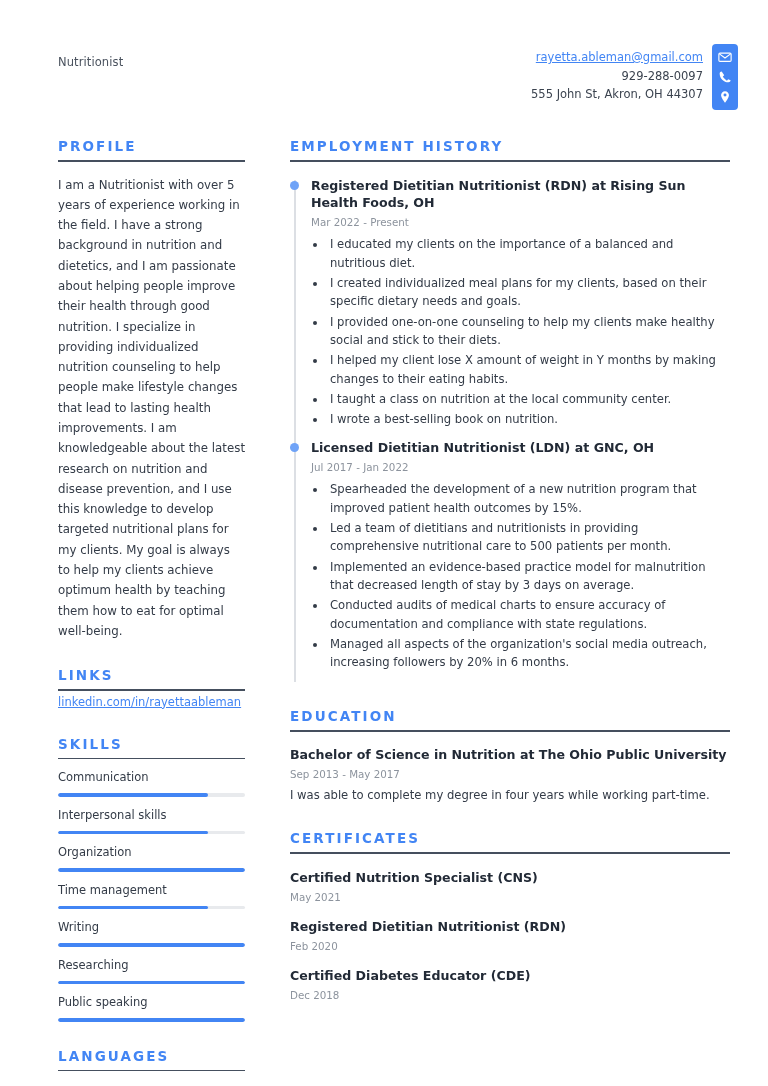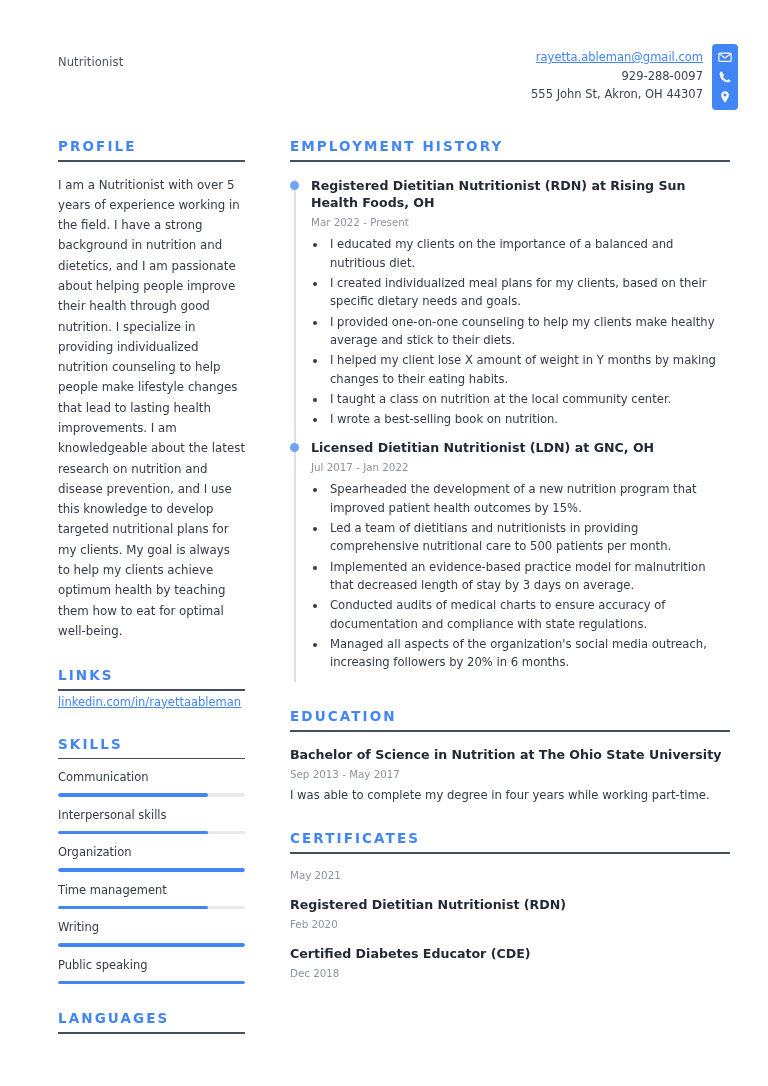--- a/index.html
+++ b/index.html
@@ -261,20 +261,26 @@
               <div class="bar-fill" style="width: 80%;"></div>
             </div>
           </div>
           <div class="bar-item">
             <div class="bar-label">Writing</div>
             <div class="bar-track">
               <div class="bar-fill" style="width: 100%;"></div>
             </div>
           </div>
           <div class="bar-item">
+            <div class="bar-label">Researching</div>
+            <div class="bar-track">
+              <div class="bar-fill" style="width: 100%;"></div>
+            </div>
+          </div>
+          <div class="bar-item">
             <div class="bar-label">Public speaking</div>
             <div class="bar-track">
               <div class="bar-fill" style="width: 100%;"></div>
             </div>
           </div>
         </div>
     </div>
 
     <div class="section">
       <div class="sec-title">Languages</div>
@@ -292,21 +298,21 @@
       <div class="sec-title">Employment History</div>
       <div class="sec-rule"></div>
       <div class="timeline" id="employment-list">
           <div class="tl-entry">
             <div class="tl-dot"></div>
             <div class="entry-title">Registered Dietitian Nutritionist (RDN) at Rising Sun Health Foods, OH</div>
             <div class="entry-date">Mar 2022 - Present</div>
             <ul class="bullets">
               <li>I educated my clients on the importance of a balanced and nutritious diet.</li>
               <li>I created individualized meal plans for my clients, based on their specific dietary needs and goals.</li>
-              <li>I provided one-on-one counseling to help my clients make healthy average and stick to their diets.</li>
+              <li>I provided one-on-one counseling to help my clients make healthy social and stick to their diets.</li>
               <li>I helped my client lose X amount of weight in Y months by making changes to their eating habits.</li>
               <li>I taught a class on nutrition at the local community center.</li>
               <li>I wrote a best-selling book on nutrition.</li>
             </ul>
           </div>
           <div class="tl-entry">
             <div class="tl-dot"></div>
             <div class="entry-title">Licensed Dietitian Nutritionist (LDN) at GNC, OH</div>
             <div class="entry-date">Jul 2017 - Jan 2022</div>
             <ul class="bullets">
@@ -318,32 +324,33 @@
             </ul>
           </div>
         </div>
     </div>
 
     <div class="section">
       <div class="sec-title">Education</div>
       <div class="sec-rule"></div>
       <div id="education-list">
           <div class="plain-entry">
-            <div class="entry-title">Bachelor of Science in Nutrition at The Ohio State University</div>
+            <div class="entry-title">Bachelor of Science in Nutrition at The Ohio Public University</div>
             <div class="entry-date">Sep 2013 - May 2017</div>
             <div class="entry-desc">I was able to complete my degree in four years while working part-time.</div>
           </div>
         </div>
     </div>
 
     <div class="section">
       <div class="sec-title">Certificates</div>
       <div class="sec-rule"></div>
       <div id="certificates-list">
           <div class="cert-entry">
+            <div class="entry-title">Certified Nutrition Specialist (CNS)</div>
             <div class="entry-date">May 2021</div>
           </div>
           <div class="cert-entry">
             <div class="entry-title">Registered Dietitian Nutritionist (RDN)</div>
             <div class="entry-date">Feb 2020</div>
           </div>
           <div class="cert-entry">
             <div class="entry-title">Certified Diabetes Educator (CDE)</div>
             <div class="entry-date">Dec 2018</div>
           </div>

